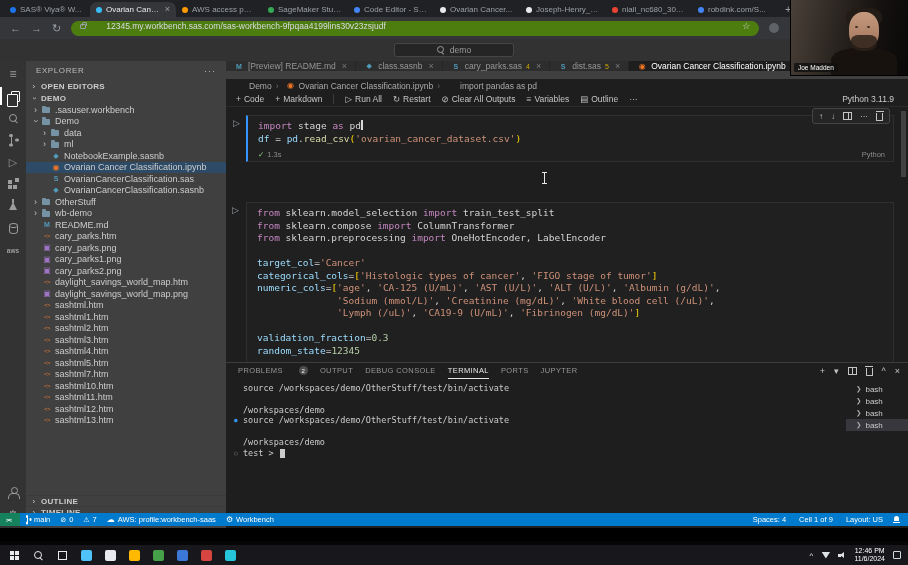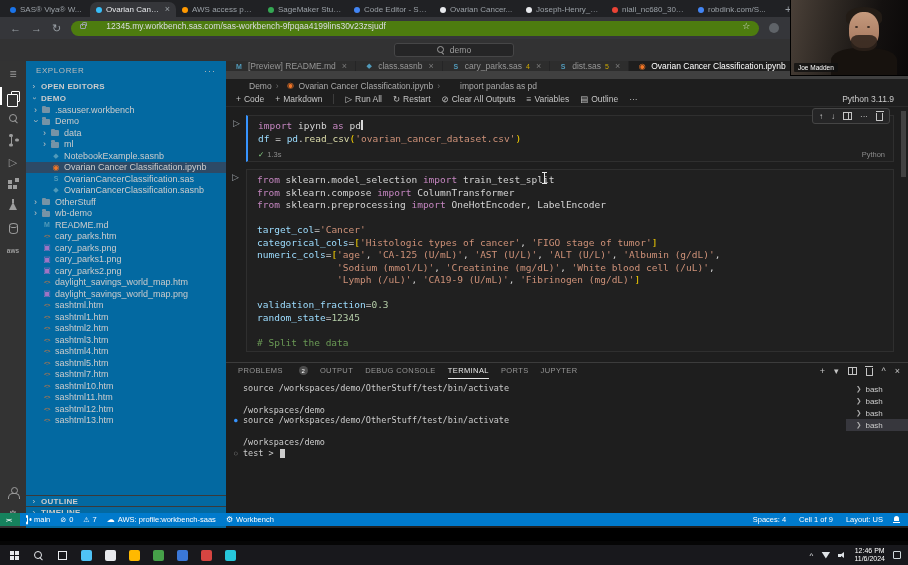--- a/index.html
+++ b/index.html
@@ -63,21 +63,21 @@
 .ab-item[data-icon="flask"] .abi::before{content:"";position:absolute;left:-1px;top:-3px;width:2px;height:4px;background:currentColor}
 .ab-item[data-icon="db"] .abi{width:9px;height:11px;border:1px solid currentColor;border-radius:4.5px/3px;position:relative}
 .ab-item[data-icon="db"] .abi::before{content:"";position:absolute;left:0;top:0;width:7px;height:3px;border-bottom:1px solid currentColor;border-radius:50%}
 .ab-item[data-icon="aws"] .abi{font-size:6.5px;font-weight:bold}
 .ab-item[data-icon="person"] .abi{width:12px;height:12px;position:relative}
 .ab-item[data-icon="person"] .abi::before{content:"";position:absolute;left:3.5px;top:0;width:5px;height:5px;border:1px solid currentColor;border-radius:50%}
 .ab-item[data-icon="person"] .abi::after{content:"";position:absolute;left:1px;bottom:0;width:10px;height:5px;border:1px solid currentColor;border-bottom:none;border-radius:5px 5px 0 0}
 .ab-item[data-icon="gear"] .abi::before{content:"⚙";font-size:12px}
 
 
-#sidebar{width:200px;background:#0369a1;color:#cccccc;flex:none;display:flex;flex-direction:column;font-size:9px;overflow:hidden}
+#sidebar{width:200px;background:#404040;color:#cccccc;flex:none;display:flex;flex-direction:column;font-size:9px;overflow:hidden}
 #sb-head{height:19px;display:flex;align-items:center;justify-content:space-between;padding:0 10px;color:#bbbbbb;font-size:8px;letter-spacing:.6px;flex:none}
 .sb-more{color:#bbb;font-size:9px;letter-spacing:1px}
 .sb-sec{height:12px;display:flex;align-items:center;gap:3px;font-weight:bold;font-size:8px;padding-left:4px;letter-spacing:.3px;flex:none;color:#cccccc}
 .sb-sec .schev{width:8px;text-align:center;display:inline-block;font-weight:normal}
 .sb-sec.open .schev{transform:rotate(90deg)}
 #sb-tree{flex:none}
 .titem{height:11.5px;display:flex;align-items:center;gap:3px;padding-left:calc(6px + var(--d,0)*9px);white-space:nowrap;overflow:hidden}
 .titem.selected{background:#2d4a66}
 .tchev{width:7px;flex:none;text-align:center;font-size:9px;color:#c5c5c5}
 .titem.expanded .tchev{transform:rotate(90deg)}
@@ -124,21 +124,21 @@
 .cell.focused{border-left:2px solid #3794ff}
 .cell-run{position:absolute;left:-15px;top:2px;color:#9aa0a6;font-size:9px}
 .cell-run::before{content:"▷"}
 .cell-code{padding:4px 8px 2px 10px;font-family:"DejaVu Sans Mono",monospace;font-size:9.5px;line-height:12.5px;color:#d4d4d4}
 .code-line{white-space:pre;min-height:12.5px}
 .tk-kw{color:#c586c0}.tk-var{color:#9cdcfe}.tk-fn{color:#dcdcaa}.tk-str{color:#ce9178}
 .tk-num{color:#b5cea8}.tk-com{color:#6a9955}.tk-pl{color:#d4d4d4}.tk-br{color:#ffd700}
 .tk-cur{display:inline-block;width:2px;height:10px;background:#d7d7d7;vertical-align:-1px}
 .cell-footer{height:14px;display:flex;align-items:center;justify-content:space-between;padding:0 8px 0 10px;font-size:7.5px;color:#8c8c8c}
 .ccheck{color:#89d185;margin-right:3px}
-#cell2{margin-top:7px}
+#cell2{margin-top:40px}
 .cell-toolbar{position:absolute;right:18px;top:1px;display:flex;gap:8px;background:#252526;border:1px solid #454545;border-radius:3px;padding:2px 6px;font-size:8px;color:#c5c5c5;z-index:5;align-items:center}
 .i-trash{width:7px;height:8px;border:1px solid currentColor;border-top:none;border-radius:0 0 1px 1px;position:relative;margin-top:2px;display:inline-block}
 .i-trash::before{content:"";position:absolute;top:-2px;left:-1.5px;width:8px;height:1px;background:currentColor}
 .nb-scrollthumb{position:absolute;right:2px;top:4px;width:5px;height:66px;background:rgba(121,121,121,.4)}
 .ibeam{position:absolute;left:318px;top:66px;width:1px;height:10px;background:#e8e8e8}
 .ibeam::before,.ibeam::after{content:"";position:absolute;left:-2px;width:5px;height:1px;background:#e8e8e8}
 .ibeam::before{top:-1px}.ibeam::after{bottom:-1px}
 
 
 #panel{height:166px;border-top:1px solid #3c3c3c;display:flex;flex-direction:column;background:#1e1e1e;flex:none}
@@ -672,21 +672,21 @@
           <span>↑</span>
           <span>↓</span>
           <span class="i-split"></span>
           <span>···</span>
           <span class="i-trash"></span>
         </div>
 
         <div class="cell focused">
           <span class="cell-run"></span>
           <div class="cell-code">
-              <div class="code-line"><span class="tk-kw">import</span><span class="tk-pl"> ipynb </span><span class="tk-kw">as</span><span class="tk-pl"> pd</span><span class="tk-cur"></span></div>
+              <div class="code-line"><span class="tk-kw">import</span><span class="tk-pl"> stage </span><span class="tk-kw">as</span><span class="tk-pl"> pd</span><span class="tk-cur"></span></div>
               <div class="code-line"><span class="tk-var">df</span><span class="tk-pl"> = </span><span class="tk-var">pd</span><span class="tk-pl">.</span><span class="tk-fn">read_csv</span><span class="tk-br">(</span><span class="tk-str">'ovarian_cancer_dataset.csv'</span><span class="tk-br">)</span></div>
             </div>
           <div class="cell-footer">
             <span><span class="ccheck">✓</span><span>1.3s</span></span>
             <span>Python</span>
           </div>
         </div>
 
         <div class="cell" id="cell2">
           <span class="cell-run"></span>

